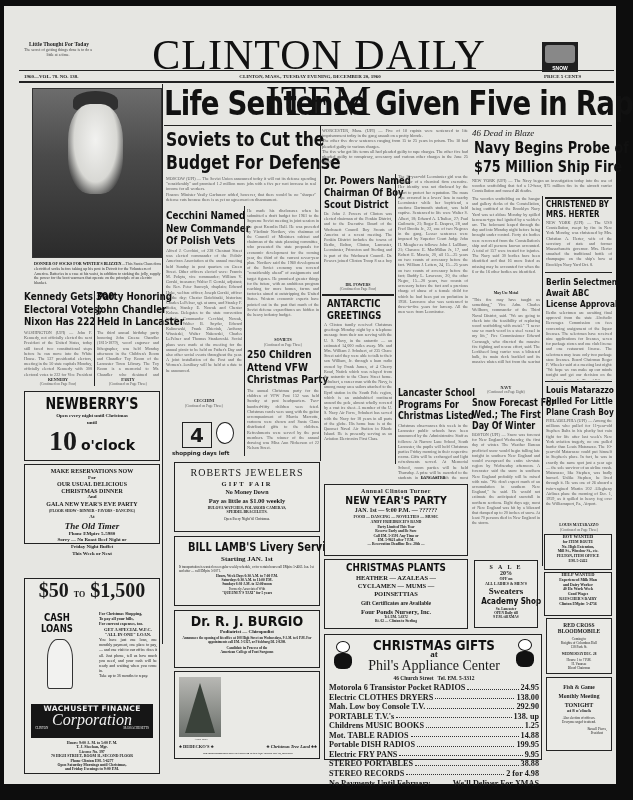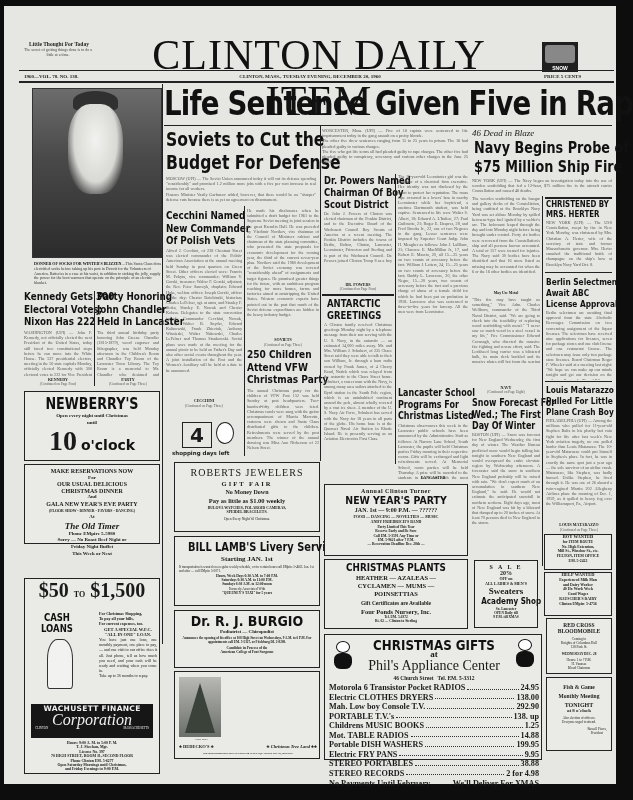--- a/index.html
+++ b/index.html
@@ -417,21 +417,21 @@
           <span>Childrens MUSIC BOOKS</span>
           <span class="dots"></span>
           <span>1.25</span>
         </div>
       <div class="price-row">
           <span>Mot. TABLE RADIOS</span>
           <span class="dots"></span>
           <span>14.88</span>
         </div>
       <div class="price-row">
-          <span>Portable DISH WASHERS</span>
+          <span>Portable DISH RADIOS</span>
           <span class="dots"></span>
           <span>199.95</span>
         </div>
       <div class="price-row">
           <span>Electric FRY PANS</span>
           <span class="dots"></span>
           <span>9.95</span>
         </div>
       <div class="price-row">
           <span>STEREO PORTABLES</span>

